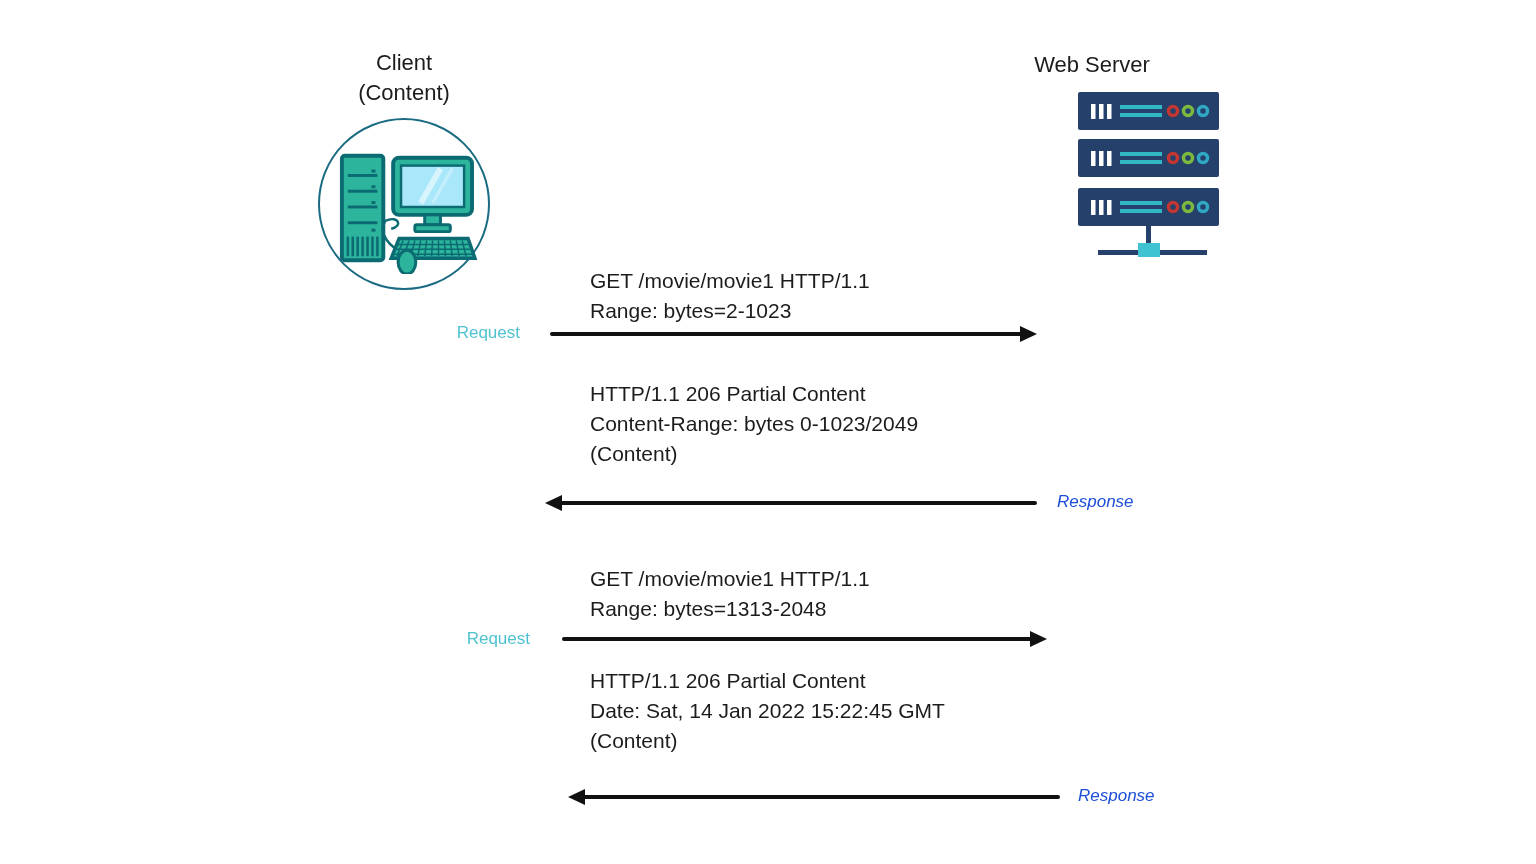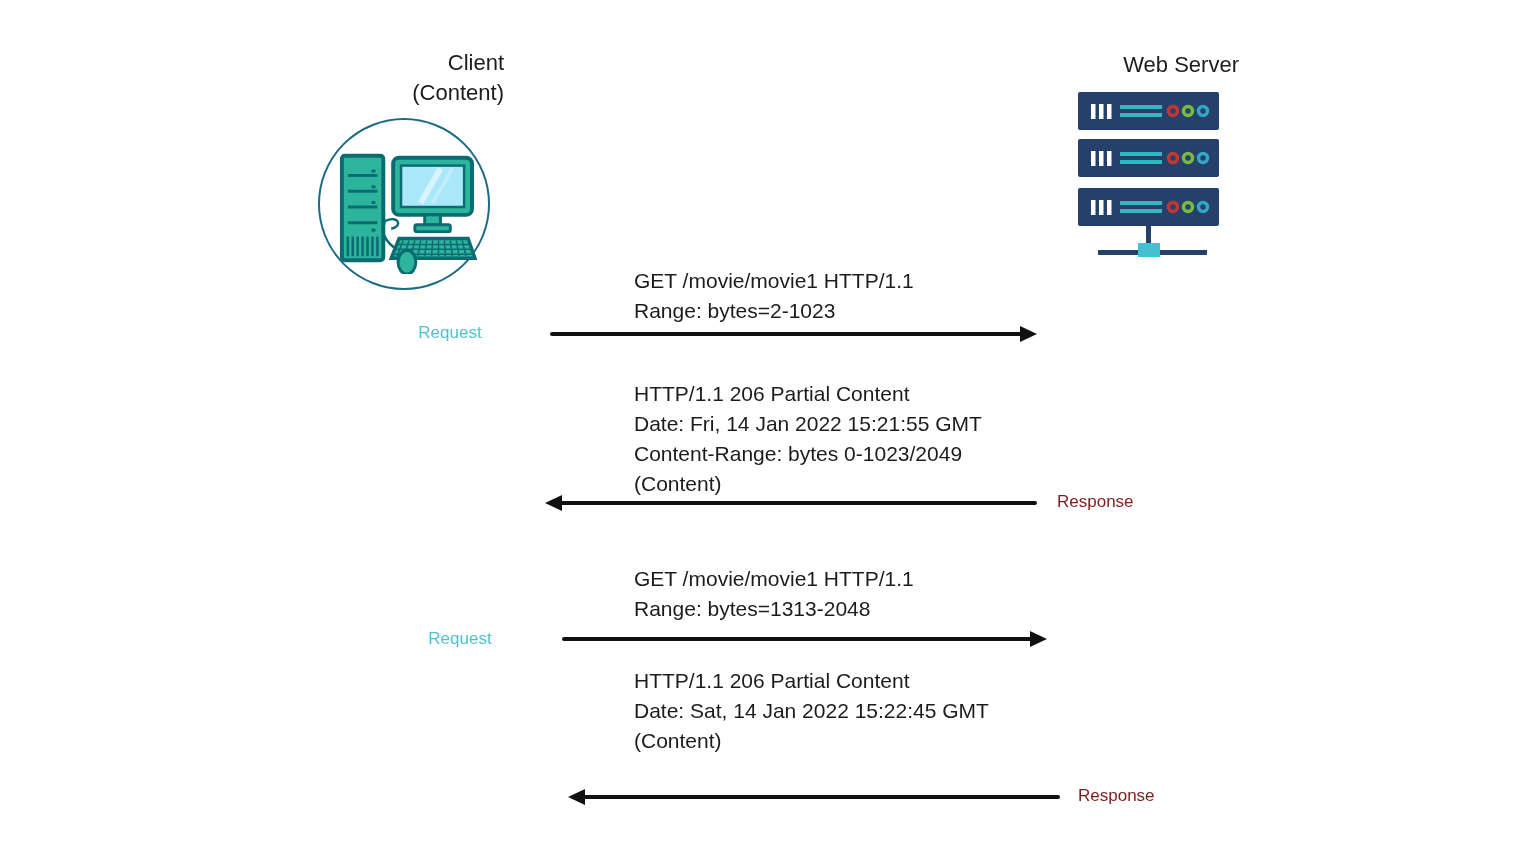--- a/index.html
+++ b/index.html
@@ -3,48 +3,48 @@
 <meta charset="utf-8">
 <style>
   html,body{margin:0;padding:0;}
   body{
     width:1536px;height:864px;background:#ffffff;position:relative;overflow:hidden;
     font-family:"Liberation Sans", sans-serif;color:#1c1c1c;
   }
   .abs{position:absolute;}
 
   
-  .actor-title{font-size:22px;line-height:30px;text-align:right;color:#1c1c1c;}
+  .actor-title{font-size:22px;line-height:30px;text-align:center;color:#1c1c1c;}
 
   
   .client-circle{
     left:318px;top:118px;width:168px;height:168px;border-radius:50%;
     border:2px solid #1b6b82;background:#ffffff;
   }
 
   
   .msg{font-size:21px;line-height:30px;color:#1c1c1c;white-space:nowrap;}
-  .msg div{height:30px;margin-left:44px;}
+  .msg div{height:30px;}
 
   
   .harrow{position:absolute;height:4px;background:#111111;border-radius:2px;}
   .harrow.right::after{
     content:"";position:absolute;right:-15px;top:-6.5px;
     border-left:17px solid #111111;border-top:8.5px solid transparent;border-bottom:8.5px solid transparent;
   }
   .harrow.left::after{
     content:"";position:absolute;left:-15px;top:-6.5px;
     border-right:17px solid #111111;border-top:8.5px solid transparent;border-bottom:8.5px solid transparent;
   }
 
   
   .lbl{font-size:17px;line-height:20px;white-space:nowrap;}
   .lbl.request{color:#4ec3cf;}
-  .lbl.response{color:#7f1d1d;}
-  .lbl.right-align{text-align:center;}
+  .lbl.response{color:#1d4ed8;font-style:italic;}
+  .lbl.right-align{text-align:right;}
 </style>
 </head>
 <body>
 
 <div class="abs actor-title" style="left:304px;top:48px;width:200px;">
   <div>Client</div>
   <div>(Content)</div>
 </div>
 
 <div class="abs client-circle"></div>
@@ -94,21 +94,21 @@
     <line x1="110" y1="104" x2="110" y2="120"></line>
       <line x1="116" y1="104" x2="117" y2="120"></line>
     <line x1="122" y1="104" x2="124" y2="120"></line>
       <line x1="128" y1="104" x2="131" y2="120"></line>
     <line x1="134" y1="104" x2="138" y2="120"></line>
   </g>
 
   <ellipse cx="78" cy="126" rx="9" ry="12" fill="#2cb49c" stroke="#0c6b72" stroke-width="3"></ellipse>
 </svg>
 
-<div class="abs actor-title" style="left:1039px;top:50px;width:200px;">Web Server</div>
+<div class="abs actor-title" style="left:992px;top:50px;width:200px;">Web Server</div>
 
 <svg class="abs" style="left:1078px;top:92px;" width="141" height="172" viewBox="0 0 141 172">
   <g>
     <rect x="0" y="0" width="141" height="38" rx="2" fill="#25406a"></rect>
     <rect x="13" y="12" width="4.5" height="15" fill="#ffffff"></rect>
     <rect x="21" y="12" width="4.5" height="15" fill="#ffffff"></rect>
     <rect x="29" y="12" width="4.5" height="15" fill="#ffffff"></rect>
     <rect x="42" y="13" width="42" height="4" fill="#31b7c2"></rect>
     <rect x="42" y="21" width="42" height="4" fill="#31b7c2"></rect>
     <circle cx="95" cy="19" r="4.5" fill="none" stroke="#c23732" stroke-width="3.5"></circle>
@@ -146,21 +146,20 @@
 
 <div class="abs msg" style="left:590px;top:266px;">
   <div>GET /movie/movie1 HTTP/1.1</div>
   <div>Range: bytes=2-1023</div>
 </div>
 <div class="abs lbl request right-align" style="left:380px;top:323px;width:140px;">Request</div>
 <div class="harrow right" style="left:550px;top:332px;width:472px;"></div>
 
 <div class="abs msg" style="left:590px;top:379px;">
   <div>HTTP/1.1 206 Partial Content</div>
-  <div>Date: Fri, 14 Jan 2022 15:21:55 GMT</div>
   <div>Content-Range: bytes 0-1023/2049</div>
   <div>(Content)</div>
 </div>
 <div class="harrow left" style="left:560px;top:501px;width:477px;"></div>
 <div class="abs lbl response" style="left:1057px;top:492px;">Response</div>
 
 <div class="abs msg" style="left:590px;top:564px;">
   <div>GET /movie/movie1 HTTP/1.1</div>
   <div>Range: bytes=1313-2048</div>
 </div>

